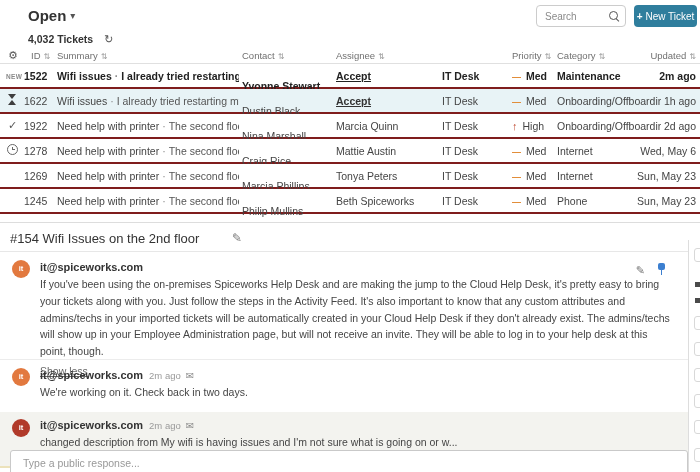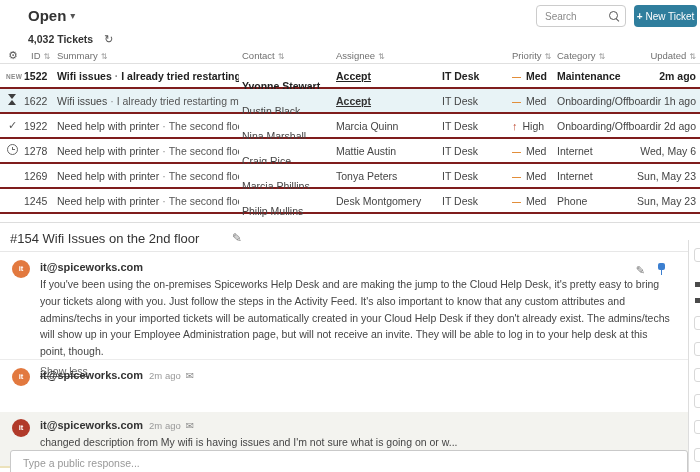--- a/index.html
+++ b/index.html
@@ -190,21 +190,21 @@
     <span class="cell c-pri pri-med"><i class="pri-glyph"></i><span>Med</span></span>
     <span class="cell c-cat">Internet</span>
     <span class="cell c-upd">Sun, May 23</span>
   </div>
 
   <div class="trow">
     <span class="cell c-icon"></span>
     <span class="cell c-id">1245</span>
     <span class="cell c-summary"><span>Need help with printer</span><span class="sep">·</span><span class="sumtail">The second floo</span></span>
     <span class="cell c-contact">Philip Mullins</span>
-    <span class="cell c-assignee">Desk Montgomery</span>
+    <span class="cell c-assignee">Beth Spiceworks</span>
     <span class="cell c-org">IT Desk</span>
     <span class="cell c-pri pri-med"><i class="pri-glyph"></i><span>Med</span></span>
     <span class="cell c-cat">Phone</span>
     <span class="cell c-upd">Sun, May 23</span>
   </div>
 
 </div>
 
 <div class="detail">
   <div class="detail-title">#154 Wifi Issues on the 2nd floor</div>
@@ -219,20 +219,21 @@
         <span class="pencil-ic icon">✎</span><span class="pin-ic"></span>
       </div>
       <div class="msg-body"><span>If you've been using the on-premises Spiceworks Help Desk and are making the jump to the Cloud Help Desk, it's pretty easy to bring your tickets along with you. Just follow the steps in the Activity Feed. It's also important to know that any custom attributes and admins/techs in your imported tickets will be automatically created in your Cloud Help Desk if they don't already exist. The admins/techs will show up in your Employee Administration page, but will not receive an invite. They will be able to log in to your help desk at this point, though.</span><br>
         <span class="show-link">Show less</span>
       </div>
     </div>
 
     <div class="msg msg2">
       <span class="avatar av-orange">it</span>
       <div class="msg-head"><span>it@spiceworks.com</span><span class="msg-time">2m ago</span><span class="mail-ic icon">✉</span></div>
+      <div class="msg-body">We're working on it. Check back in two days.</div>
     </div>
 
     <div class="msg msg3">
       <span class="avatar av-red">it</span>
       <div class="msg-head"><span>it@spiceworks.com</span><span class="msg-time">2m ago</span><span class="mail-ic icon">✉</span></div>
       <div class="msg-body"><span>changed description from My wifi is having issues and I'm not sure what is going on or w...</span><br>
         <span class="show-link">Show more</span>
       </div>
     </div>
 

